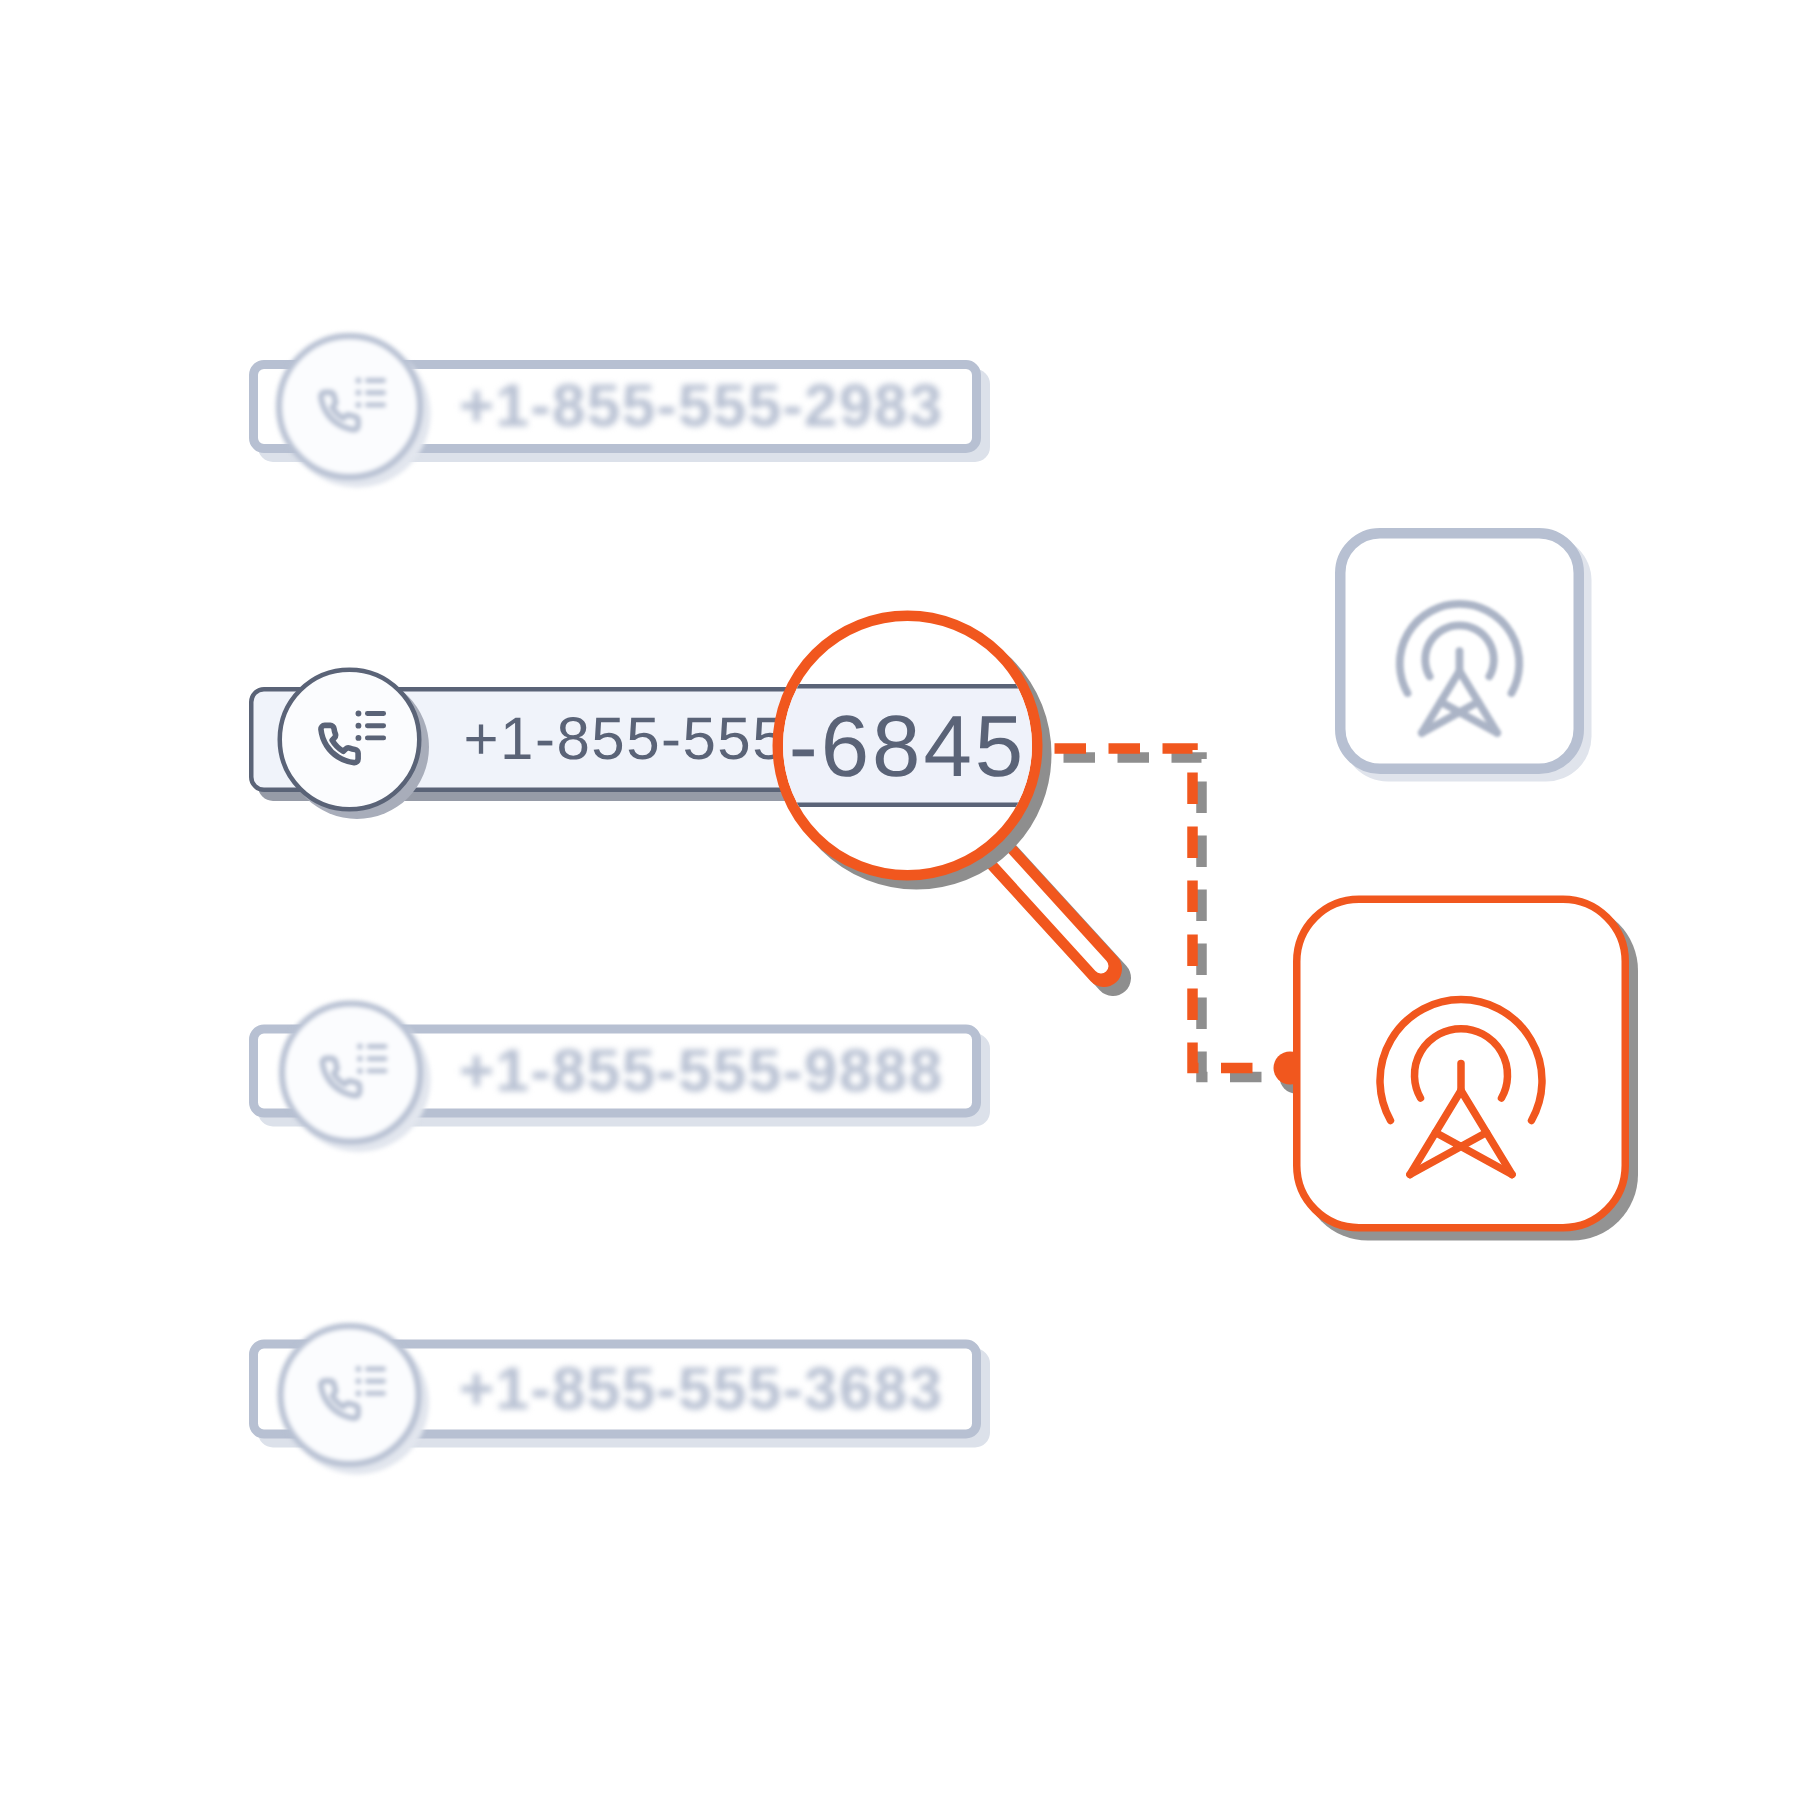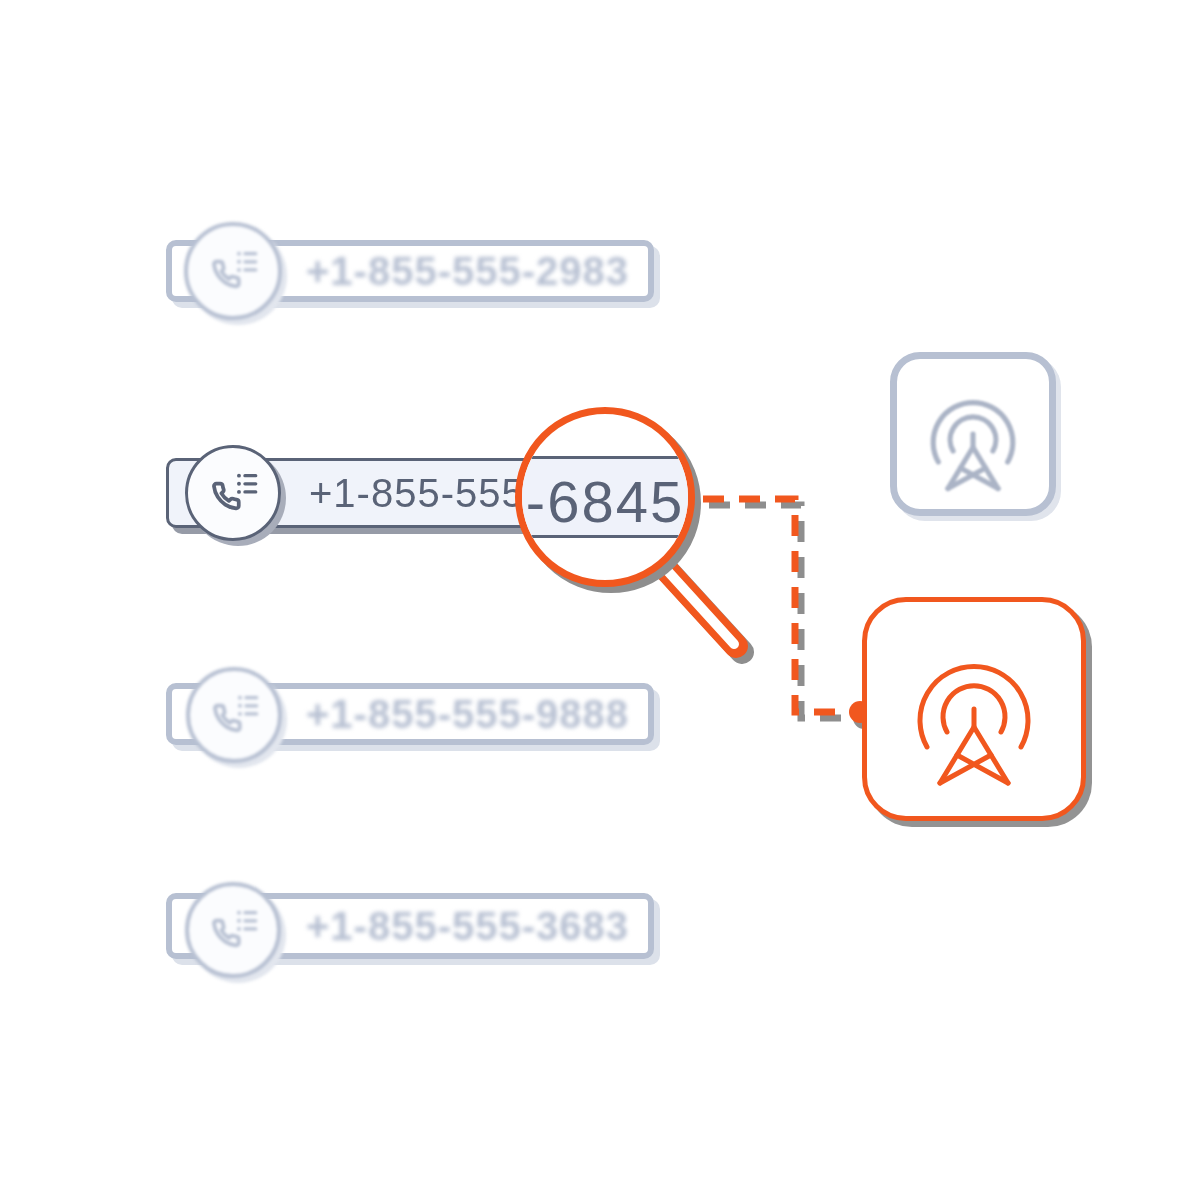--- a/index.html
+++ b/index.html
@@ -42,21 +42,21 @@
   .lens-handle{position:absolute;left:632px;top:535px;filter:drop-shadow(6px 6px 0 #8E8E8E);}
   .lens{
     position:absolute;left:515px;top:407px;width:180px;height:180px;box-sizing:border-box;
     border:7px solid #F1571E;border-radius:50%;background:#ffffff;
     filter:drop-shadow(6px 6px 0 #8E8E8E);
   }
   .lens-clip{position:absolute;inset:0;border-radius:50%;overflow:hidden;}
   .lens-band{
     position:absolute;left:-10px;right:-10px;top:42px;height:82px;box-sizing:border-box;
     background:#EFF2FA;border-top:3px solid #5A6377;border-bottom:3px solid #5A6377;
-    display:flex;align-items:flex-end;justify-content:center;
+    display:flex;align-items:center;justify-content:center;
   }
   .lens-band .big-num{
     font-size:58px;color:#5A6377;font-weight:500;letter-spacing:2px;white-space:nowrap;
   }
   
   .connector{position:absolute;left:690px;top:477px;}
   
   .tower-box-inactive{
     position:absolute;left:890px;top:352px;width:166px;height:164px;box-sizing:border-box;
     border:7px solid #B7C0D2;border-radius:30px;background:#ffffff;

